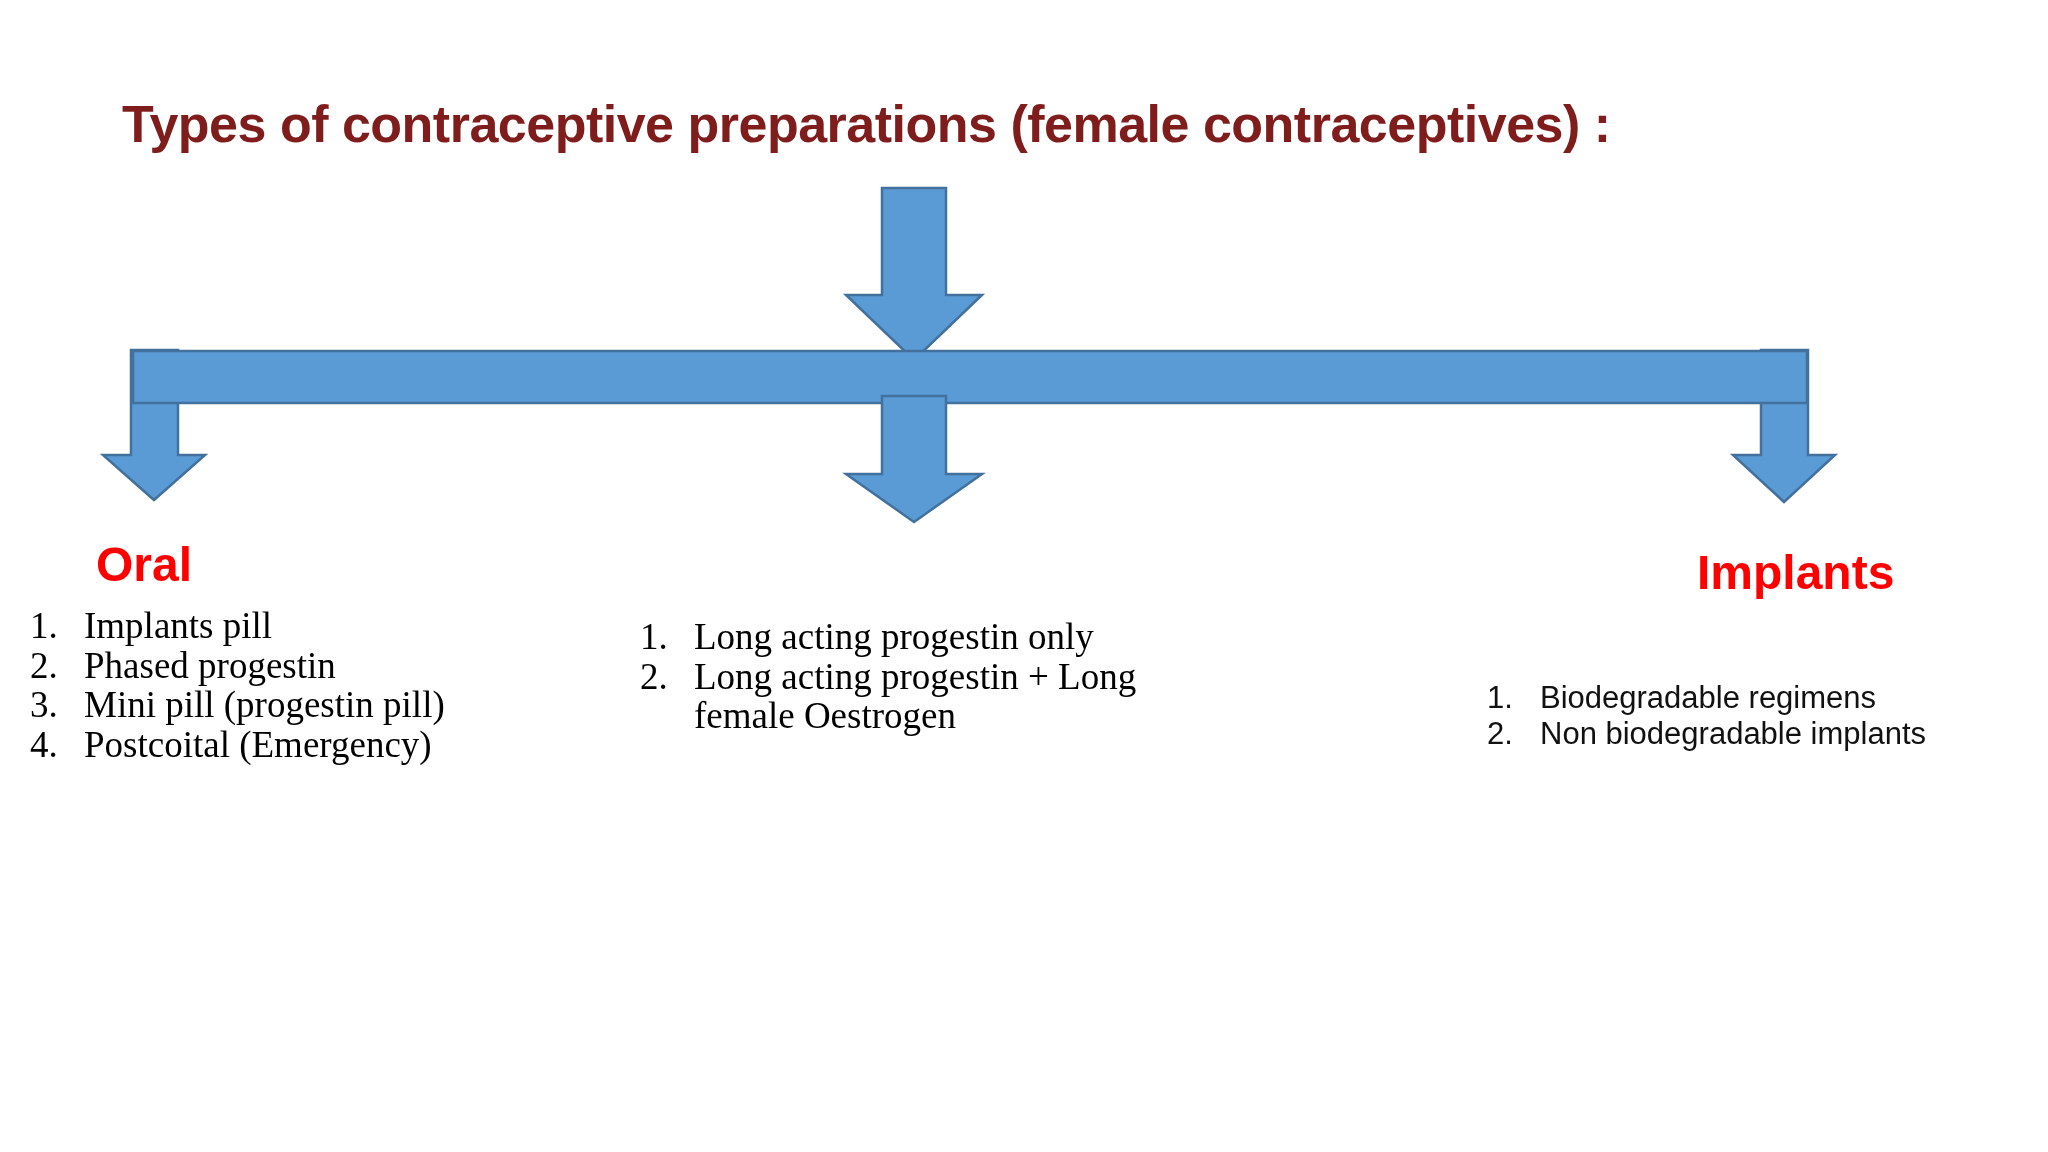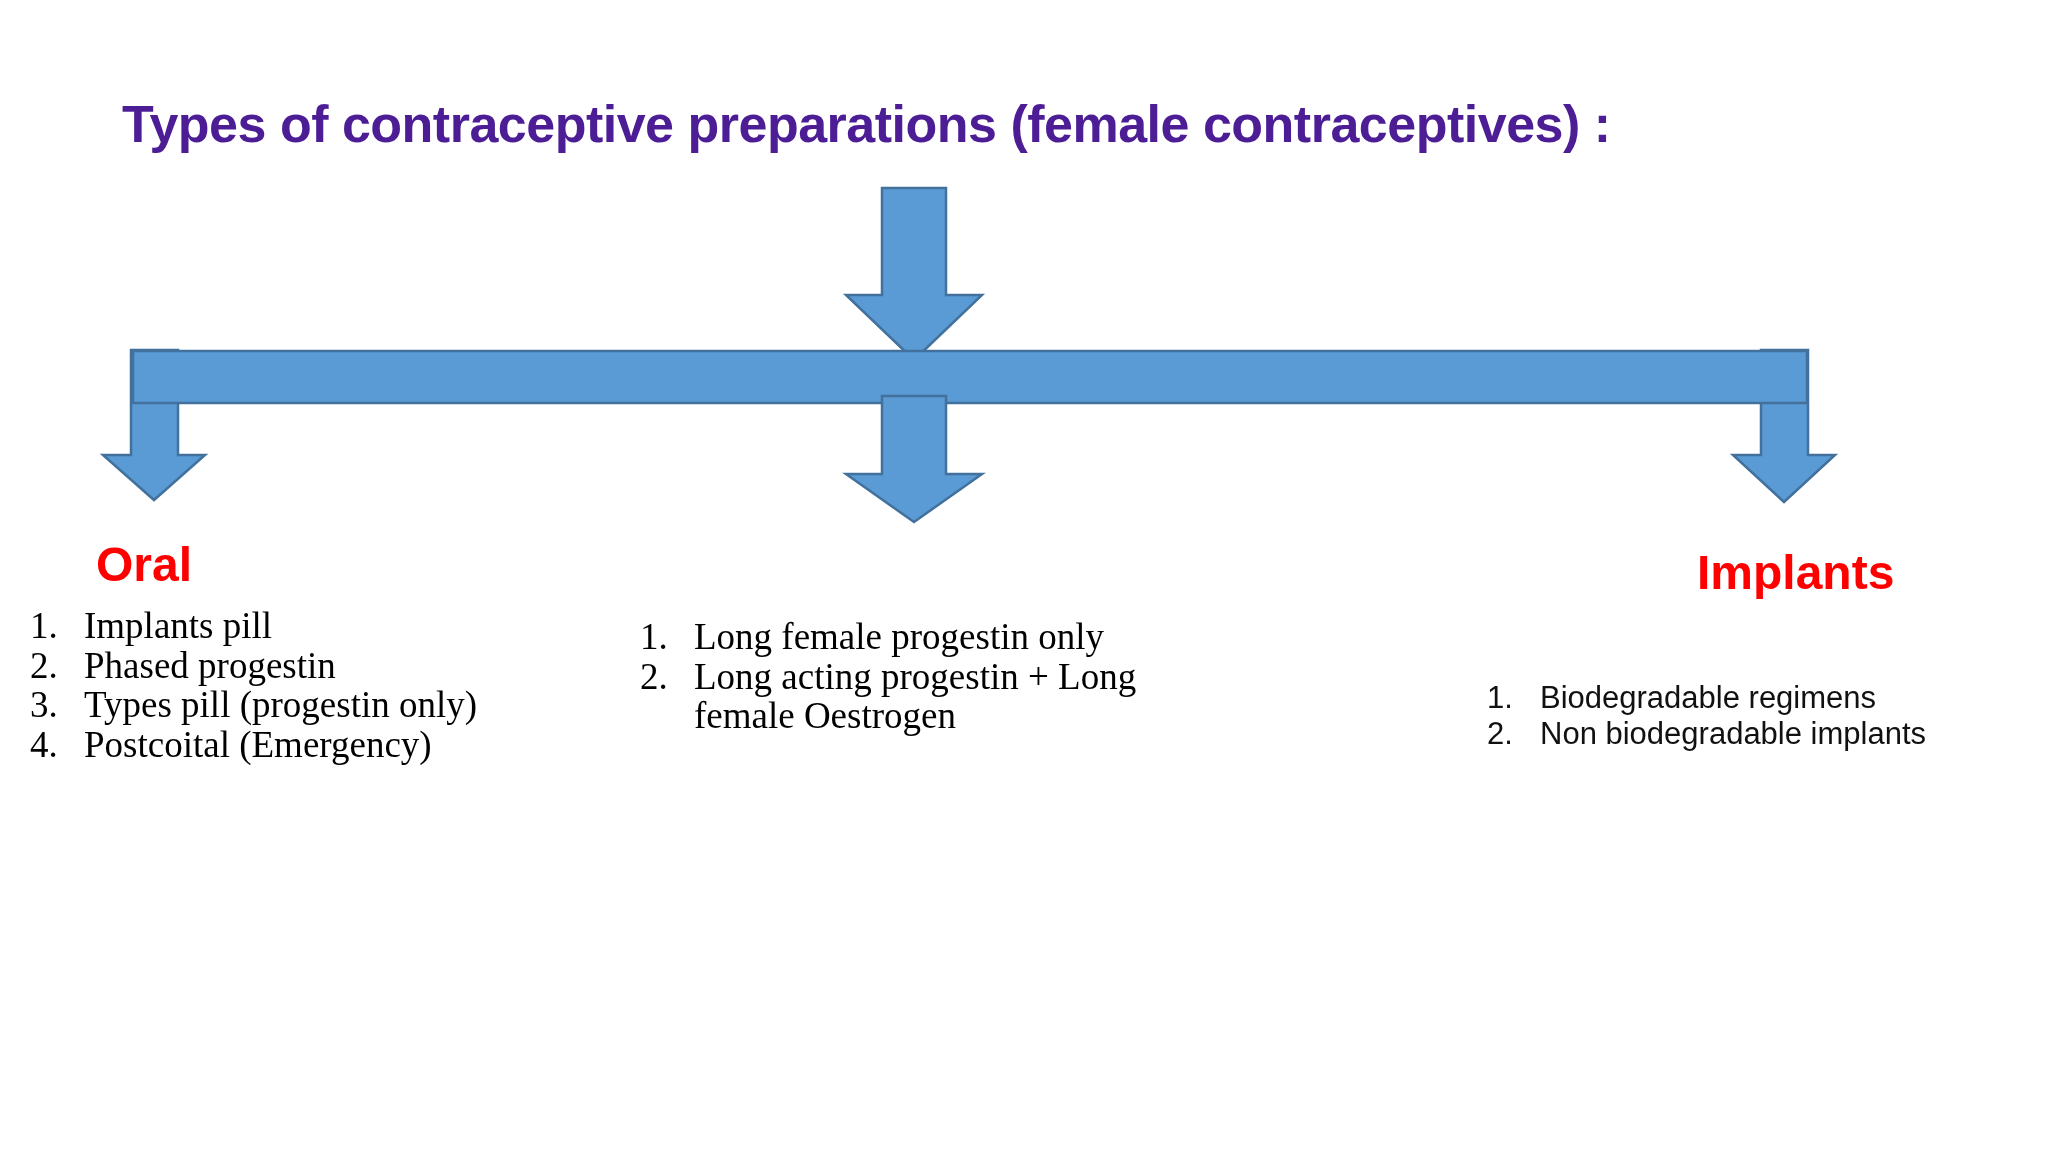--- a/index.html
+++ b/index.html
@@ -16,21 +16,21 @@
     overflow: hidden;
     font-family: "Liberation Sans", sans-serif;
   }
 
   
   #slide-title {
     position: absolute;
     left: 122px;
     top: 96px;
     width: 1800px;
-    color: #4c1d95;
+    color: #7f1d1d;
     font-family: "Liberation Sans", sans-serif;
     font-weight: bold;
     font-size: 52px;
     letter-spacing: -0.5px;
     line-height: 1.1;
     white-space: nowrap;
   }
 
   
   #diagram {
@@ -134,32 +134,32 @@
     <li class="item-row">
       <span class="item-num">1.</span>
       <span class="item-text">Implants pill</span>
     </li>
     <li class="item-row">
       <span class="item-num">2.</span>
       <span class="item-text">Phased progestin</span>
     </li>
     <li class="item-row">
       <span class="item-num">3.</span>
-      <span class="item-text">Types pill (progestin only)</span>
+      <span class="item-text">Mini pill (progestin pill)</span>
     </li>
     <li class="item-row">
       <span class="item-num">4.</span>
       <span class="item-text">Postcoital (Emergency)</span>
     </li>
   </ul>
 
   <ul id="list-injectable" class="item-list serif-list">
     <li class="item-row">
       <span class="item-num">1.</span>
-      <span class="item-text">Long female progestin only</span>
+      <span class="item-text">Long acting progestin only</span>
     </li>
     <li class="item-row">
       <span class="item-num">2.</span>
       <span class="item-text">Long acting progestin + Long female Oestrogen</span>
     </li>
   </ul>
 
   <ul id="list-implants" class="item-list sans-list">
     <li class="item-row">
       <span class="item-num">1.</span>

